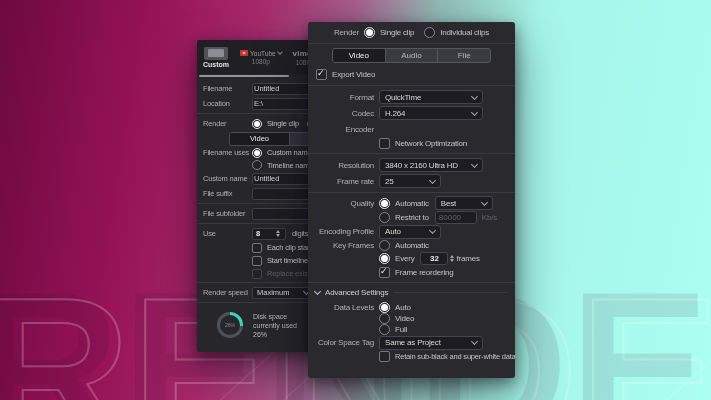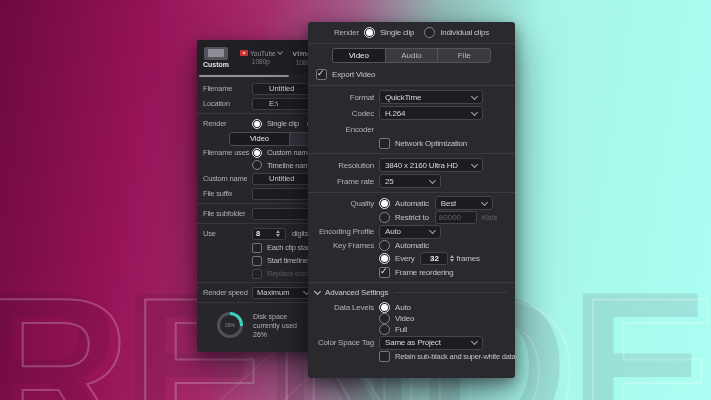--- a/index.html
+++ b/index.html
@@ -31,21 +31,21 @@
   .yt-icon{width:8px;height:6px;background:#c33;border-radius:1px;position:relative;}
   .yt-icon::after{content:"";position:absolute;left:3px;top:1.5px;border-left:3px solid #fff;border-top:1.5px solid transparent;border-bottom:1.5px solid transparent;}
   .preset-name{color:#9a9aa0;font-size:6.5px;}
   .vimeo-logo{color:#9a9aa0;font-size:8px;font-weight:bold;letter-spacing:.2px;}
   .preset-sub{color:#7e7e85;font-size:6.5px;}
   .mini-chev{width:3px;height:3px;border-right:1px solid #8a8a90;border-bottom:1px solid #8a8a90;transform:rotate(45deg);margin-top:-2px;}
   .bp-scroll{height:2px;background:#93939a;width:90px;margin:1px 0 4px 2px;border-radius:1px;}
   .brow{display:flex;align-items:center;height:15px;padding:0 6px;white-space:nowrap;}
   .blbl{width:44px;text-align:left;padding-right:5px;color:#aeaeb2;flex:none;font-size:7.5px;letter-spacing:-.2px;}
   .binput{flex:1;height:10px;background:#1d1d21;border:1px solid #3f3f46;border-radius:2px;color:#d3d3d5;
-          padding:0 16px;font-size:7.5px;line-height:10px;overflow:hidden;}
+          padding:0 1px;font-size:7.5px;line-height:10px;overflow:hidden;}
   .bdiv{height:1px;background:#38383e;margin:2px 0;}
   .btabs{margin:3px 0 3px 26px;height:12px;width:120px;border:1px solid #4c4c53;border-radius:3px;display:flex;background:#35353c;overflow:hidden;flex:none;}
   .btab{flex:1;display:flex;align-items:center;justify-content:center;font-size:7.5px;color:#b4b4b8;border-right:1px solid #4c4c53;}
   .btab.act{background:#1b1b1f;color:#ececee;}
   .bdd{display:flex;align-items:center;justify-content:space-between;background:#1d1d21;border:1px solid #3f3f46;border-radius:2px;
        height:10px;padding:0 4px;font-size:7.5px;color:#d3d3d5;width:52px;}
   .bspin{display:flex;align-items:center;justify-content:space-between;background:#1d1d21;border:1px solid #3f3f46;border-radius:2px;
        height:10px;padding:0 3px;font-size:7.5px;color:#ececee;width:26px;font-weight:bold;}
   .dim,.dim *{color:#5f5f66 !important;border-color:#44444b !important;}
   .gauge{width:26px;height:26px;border-radius:50%;background:conic-gradient(#3ed2be 0 26%,#50505a 26% 100%);position:relative;flex:none;}

